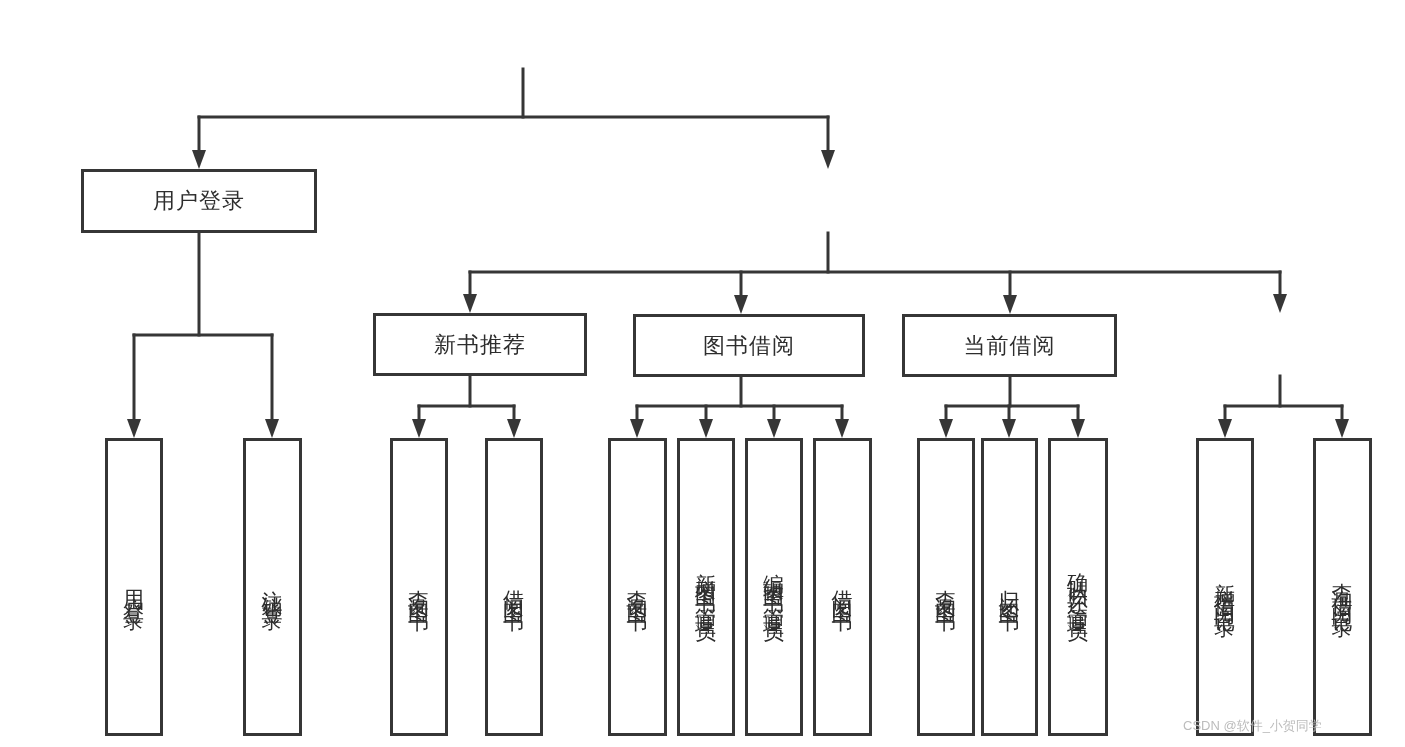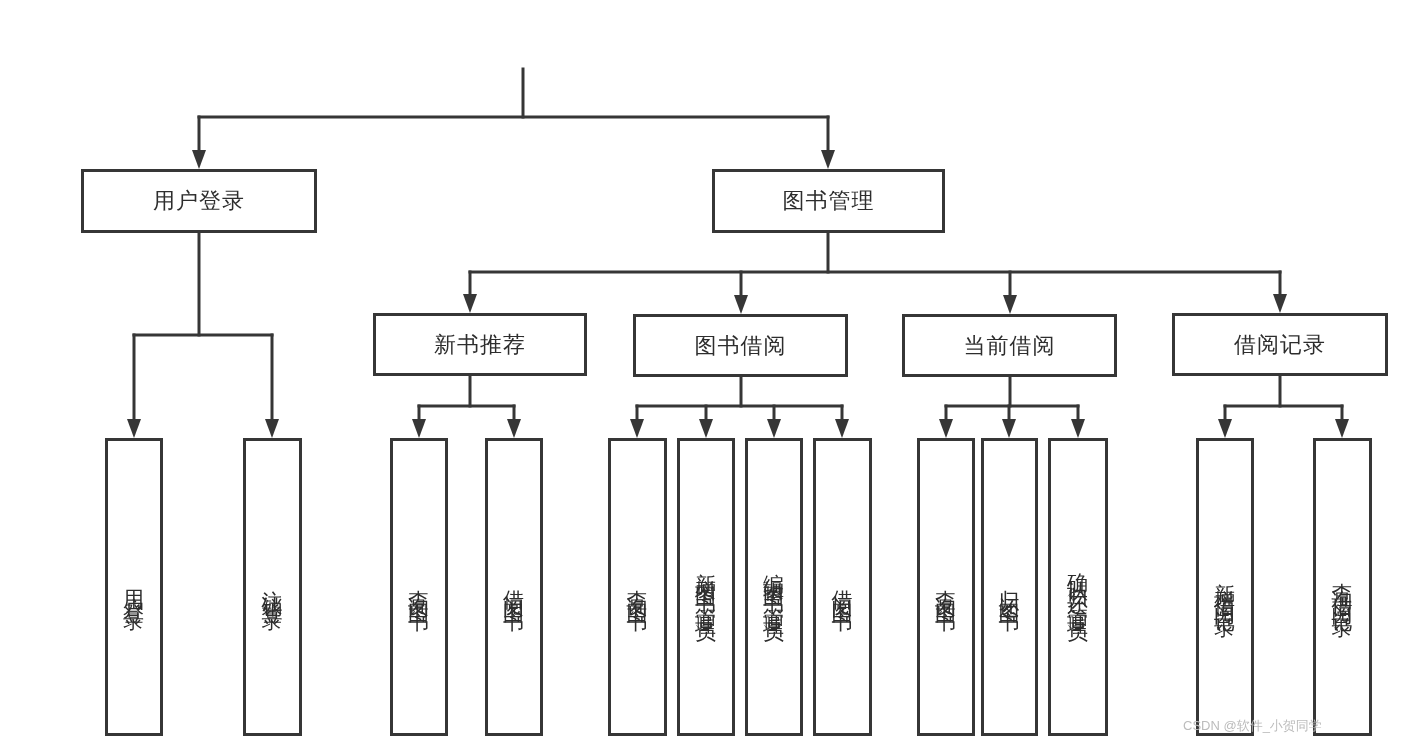--- a/index.html
+++ b/index.html
@@ -83,34 +83,28 @@
       <line x1="1225" y1="406" x2="1225" y2="423"></line>
       <polygon points="1218,419 1232,419 1225,438"></polygon>
       <line x1="1342" y1="406" x2="1342" y2="423"></line>
       <polygon points="1335,419 1349,419 1342,438"></polygon>
     </svg>
 
   <div id="watermark">CSDN @软件_小贺同学</div>
     <div class="node h" style="left: 81px; top: 169px; width: 236px; height: 64px;">
       <span>用户登录</span>
     </div>
-    <div class="node h" style="left: 712px; top: 169px; width: 233px; height: 64px;">
-      <span>图书管理</span>
-    </div>
     <div class="node h" style="left: 373px; top: 313px; width: 214px; height: 63px; text-align: center;">
       <span>新书推荐</span>
     </div>
-    <div class="node h" style="left: 633px; top: 314px; width: 215px; height: 63px;">
+    <div class="node h" style="left: 633px; top: 314px; width: 232px; height: 63px;">
       <span>图书借阅</span>
     </div>
     <div class="node h" style="left: 902px; top: 314px; width: 215px; height: 63px;">
       <span>当前借阅</span>
-    </div>
-    <div class="node h" style="left: 1172px; top: 313px; width: 216px; height: 63px;">
-      <span>借阅记录</span>
     </div>
     <div class="node v" style="left: 105px; top: 438px; width: 58px; height: 298px;">
       <span>用户登录</span>
     </div>
     <div class="node v" style="left: 243px; top: 438px; width: 59px; height: 298px;">
       <span>注销登录</span>
     </div>
     <div class="node v" style="left: 390px; top: 438px; width: 58px; height: 298px;">
       <span>查询图书</span>
     </div>

